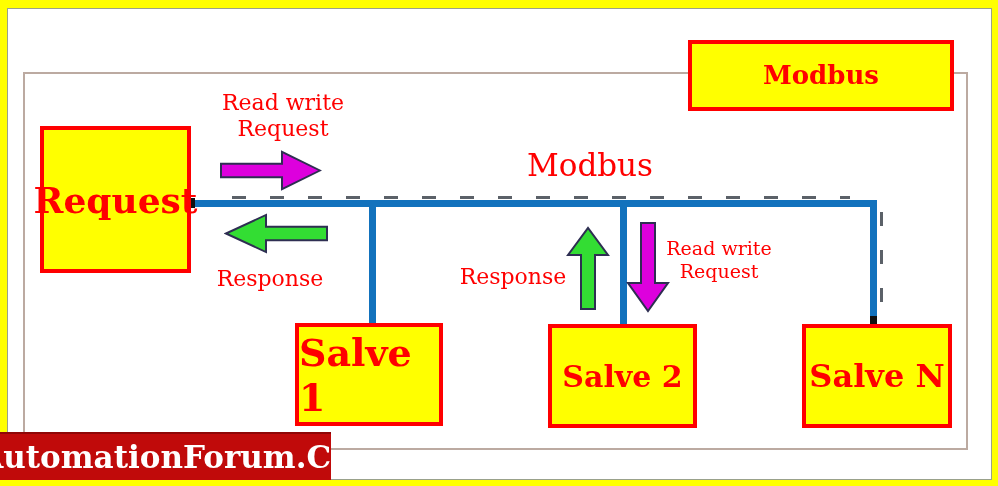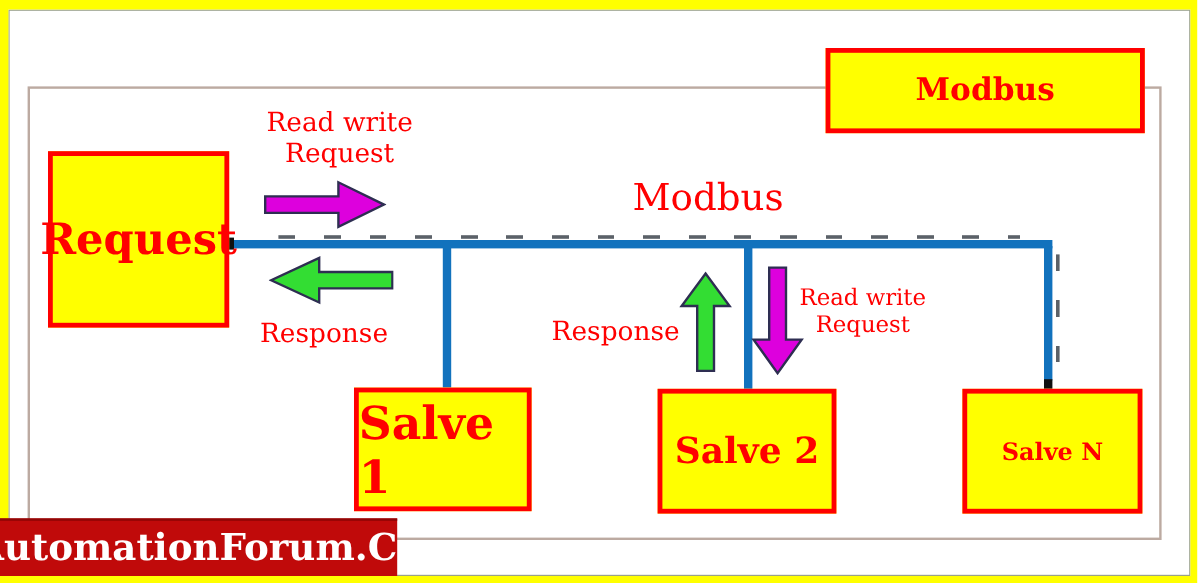--- a/index.html
+++ b/index.html
@@ -52,21 +52,21 @@
     background:var(--node_fill,#FFFF00);
     border:4px solid var(--node_border,#FF0000);
     box-sizing:border-box;
     display:flex;align-items:center;justify-content:center;
     color:var(--text_red,#FF0000);
     font-weight:bold;z-index:10;
   }
   .node-master{left:40px;top:126px;width:151px;height:147px;font-size:36px;}
   .node-slave1{left:295px;top:323px;width:148px;height:103px;font-size:38px;}
   .node-slave2{left:548px;top:324px;width:149px;height:104px;font-size:30px;}
-  .node-slaven{left:802px;top:324px;width:150px;height:104px;font-size:20px;}
+  .node-slaven{left:802px;top:324px;width:150px;height:104px;font-size:32px;}
   
   .badge{
     position:absolute;left:688px;top:40px;width:266px;height:71px;
     background:var(--node_fill,#FFFF00);
     border:4px solid var(--node_border,#FF0000);
     box-sizing:border-box;z-index:20;
     display:flex;flex-direction:column;align-items:center;justify-content:center;
     color:var(--text_red,#FF0000);font-weight:bold;font-size:26px;line-height:1.15;
     text-align:center;
   }

